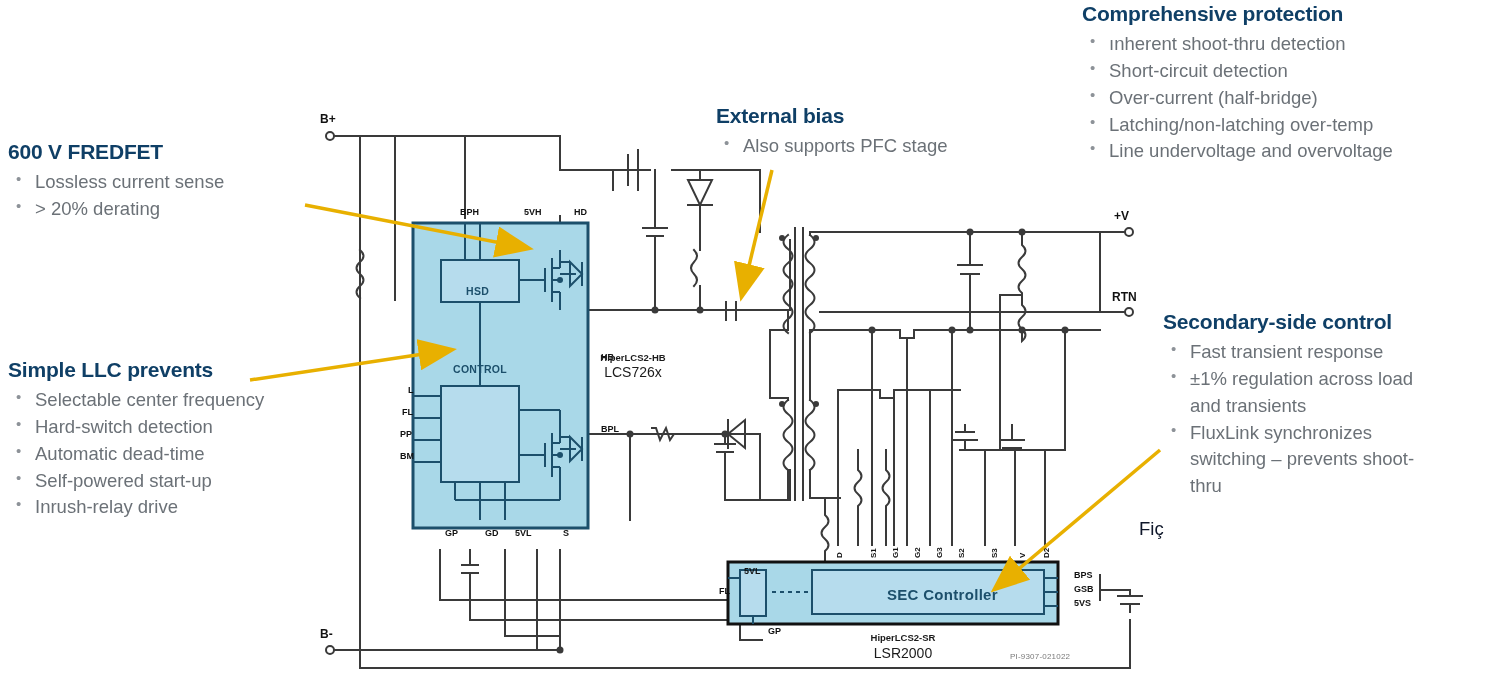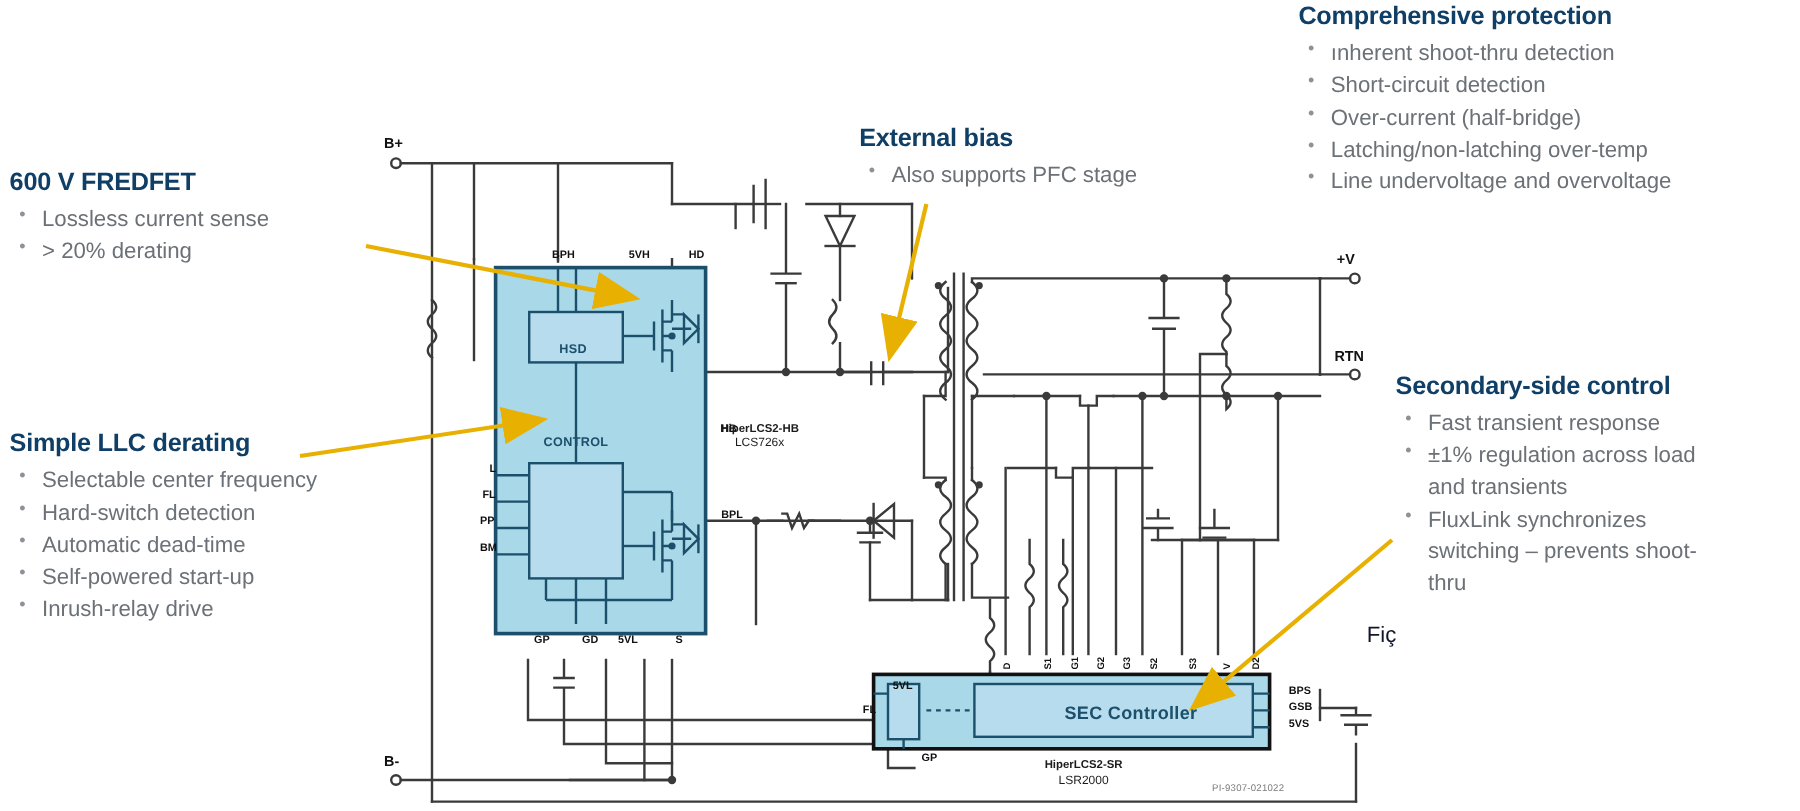--- a/index.html
+++ b/index.html
@@ -48,21 +48,21 @@
   .lbl{
     position:absolute;
     font-family:"Liberation Sans", sans-serif;
     color:#1b1b1b;
     white-space:nowrap;
   }
   .pin{font-size:9px;font-weight:bold;color:#111;padding-left:12px;}
   .term{font-size:12px;font-weight:bold;color:#111;}
   .blk{font-size:10.5px;font-weight:bold;color:#1c4f6b;letter-spacing:.3px;}
   .partname{font-size:9.5px;font-weight:bold;color:#1b1b1b;text-align:center;}
-  .partnum{font-size:10px;color:#1b1b1b;text-align:center;}
+  .partnum{font-size:14px;color:#1b1b1b;text-align:center;}
   .picode{font-size:8px;color:#7a7a7a;letter-spacing:.2px;}
   .vpin{
     font-size:8px;font-weight:bold;color:#111;
     transform-origin:left top;
     transform:rotate(-90deg);
   }
   .stray{font-size:18.5px;color:#0f172a;}
 </style>
 </head>
 <body>
@@ -333,21 +333,21 @@
 
 <div class="callout" id="c-fredfet">
   <h3>600 V FREDFET</h3>
   <ul>
     <li>Lossless current sense</li>
     <li>&gt; 20% derating</li>
   </ul>
 </div>
 
 <div class="callout" id="c-llc">
-  <h3>Simple LLC derating</h3>
+  <h3>Simple LLC prevents</h3>
   <ul>
     <li>Selectable center frequency</li>
     <li>Hard-switch detection</li>
     <li>Automatic dead-time</li>
     <li>Self-powered start-up</li>
     <li>Inrush-relay drive</li>
   </ul>
 </div>
 
 <div class="callout" id="c-extbias">

